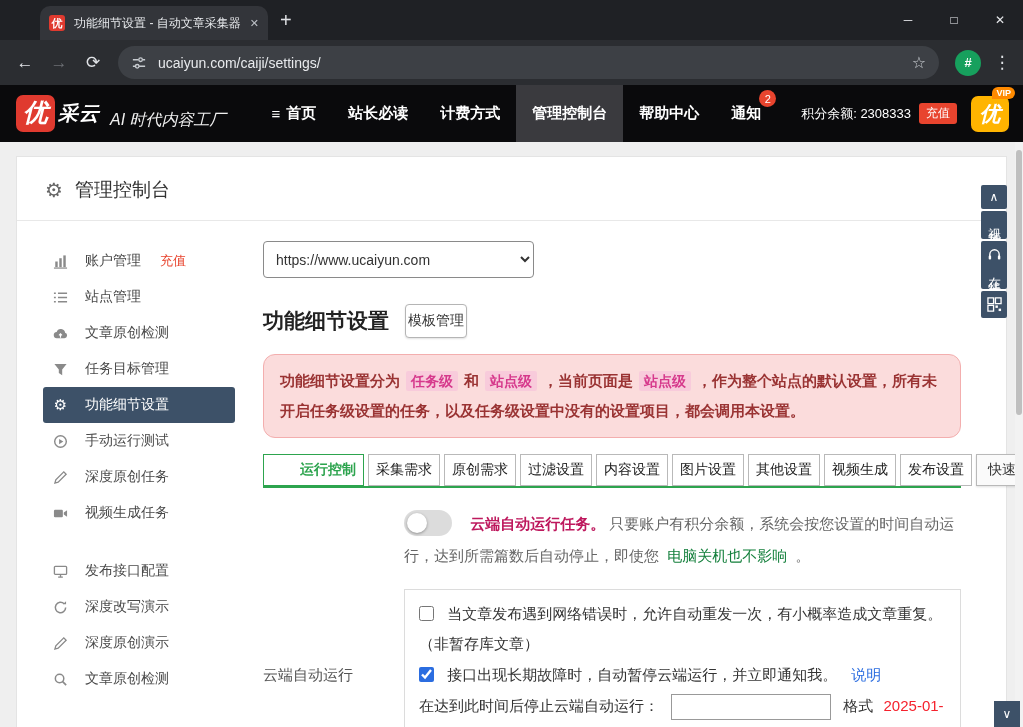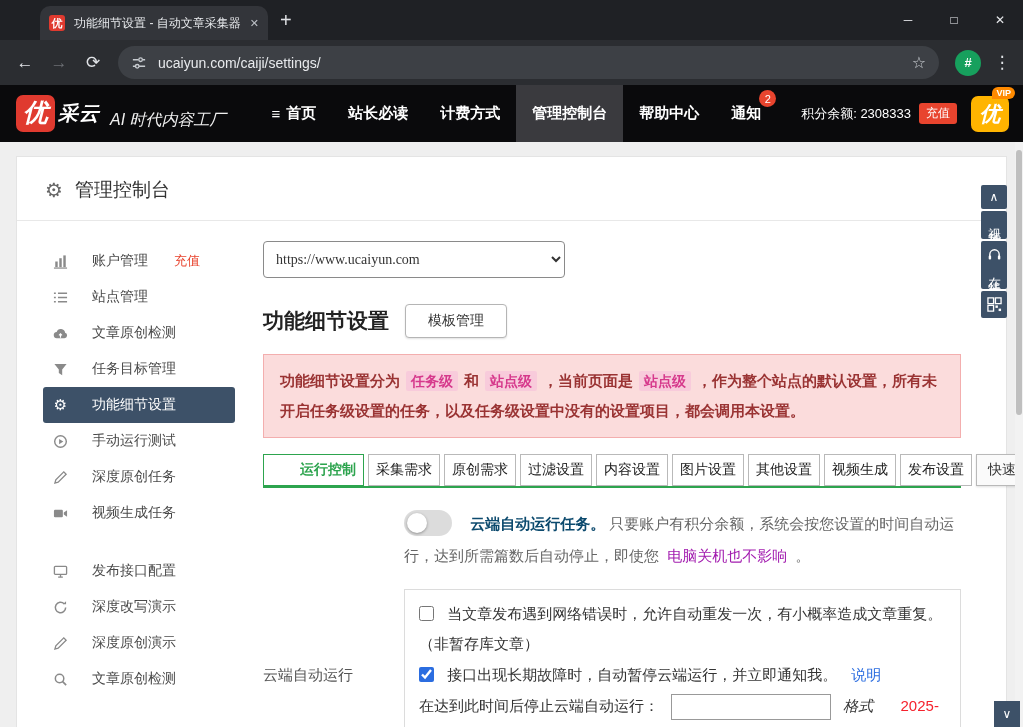--- a/index.html
+++ b/index.html
@@ -77,65 +77,65 @@
   
   .page { position:relative; height:585px; }
   .card { position:absolute; left:16px; right:16px; top:14px; bottom:-40px; background:#fff; border:1px solid #e4e4e4; }
   .card-header { display:flex; align-items:center; gap:12px; padding:20px 28px 17px; border-bottom:1px solid #e8e8e8; }
   .gear-lg { font-size:20px; color:#666; }
   .card-header h1 { font-size:19px; font-weight:normal; color:#333; }
   .card-body { display:flex; padding:14px 0 0 12px; }
 
   
   .sidebar { width:212px; flex-shrink:0; padding:8px 6px 0 14px; }
-  .side-item { display:flex; align-items:center; gap:24px; height:36px; padding:0 10px; font-size:14px; color:#4a4a4a; border-radius:3px; }
+  .side-item { display:flex; align-items:center; gap:17px; height:36px; padding:0 10px; font-size:14px; color:#4a4a4a; border-radius:3px; }
   .side-item .s-ico { width:15px; height:15px; color:#8a8a8a; flex-shrink:0; }
   .side-item .g-ico { font-size:15px; color:#8a8a8a; width:15px; text-align:center; flex-shrink:0; }
   .side-item.active { background:#3d5168; color:#fff; }
   .side-item.active .g-ico { color:#fff; }
   .suffix-red { color:#e8442e; font-size:13px; margin-left:2px; }
   .side-gap { height:22px; }
 
   
   .content { flex:1; padding:6px 45px 0 22px; min-width:0; }
   .site-select {
-    width:302px; height:37px; font-size:14px; color:#333; background:#fff;
+    width:271px; height:37px; font-size:14px; color:#333; background:#fff;
     border:1px solid #8a8a8a; border-radius:4px; padding:0 8px; margin-bottom:26px;
-    font-family:Liberation Serif, serif;
+    font-family:Liberation Sans, sans-serif;
   }
   .heading-row { display:flex; align-items:center; gap:16px; margin-bottom:16px; }
   .heading-row h2 { font-size:21px; font-weight:bold; color:#222; }
   .template-btn {
     font-size:14px; color:#333; background:#fff; border:1px solid #b5b5b5; border-radius:4px;
-    padding:7px 22px; box-shadow:0 1px 2px rgba(0,0,0,.12); font-family:inherit;
+    padding:7px 2px; box-shadow:0 1px 2px rgba(0,0,0,.12); font-family:inherit;
   }
   .alert {
-    background:#fbdcdc; border:1px solid #f3aeae; border-radius:0;
+    background:#fbdcdc; border:1px solid #f3aeae; border-radius:12px;
     padding:11px 16px; font-size:15px; font-weight:bold; color:#9a3333; line-height:2.0;
   }
   .alert-tag { color:#d6398c; background:#f8cbdb; padding:2px 5px; margin:0 6px; font-size:14px; border-radius:2px; }
 
   .tabs-row { display:flex; align-items:flex-end; gap:4px; margin-top:16px; border-bottom:2px solid #2da44e; }
   .tab-btn { border:1px solid #b9b9b9; background:#fff; color:#222; font-size:14px; padding:6px 7px; white-space:nowrap; }
   .tab-btn.active { color:#2da44e; font-weight:bold; border-color:#2da44e;padding-left:36px; }
   .quick-save { margin-left:auto; border:1px solid #b9b9b9; background:#fafafa; color:#333; font-size:14px; padding:6px 11px; box-shadow:0 1px 2px rgba(0,0,0,.12); white-space:nowrap; }
 
   .toggle-para { margin:20px 0 0 141px; font-size:15px; color:#666; line-height:2.15; }
   .pill { display:inline-block; width:48px; height:26px; background:#dcdcdc; border-radius:13px; position:relative; vertical-align:-7px; margin-right:14px; }
   .knob { position:absolute; left:3px; top:3px; width:20px; height:20px; background:#fff; border-radius:50%; box-shadow:0 1px 3px rgba(0,0,0,.35); }
-  .green-bold { color:#0c4a6e; font-weight:bold; }
-  .red-text { color:#a21caf; margin:0 4px; }
+  .green-bold { color:#be185d; font-weight:bold; }
+  .red-text { color:#15803d; margin:0 4px; }
 
   .setting-row { display:flex; margin-top:16px; }
   .setting-label { width:141px; flex-shrink:0; font-size:15px; color:#555; display:flex; align-items:center; }
   .setting-box { flex:1; border:1px solid #dcdcdc; padding:9px 14px; font-size:15px; color:#333; line-height:2.05; min-width:0; }
   .check-line input[type=checkbox] { width:15px; height:15px; accent-color:#2b6de0; vertical-align:-2px; margin-right:9px; }
   .link { color:#2b6de0; text-decoration:none; margin-left:10px; }
   .stop-input { width:160px; height:26px; border:1px solid #999; margin:0 8px; vertical-align:middle; }
-  .fmt { margin-right:23px;font-style:italic; }
+  .fmt { margin-right:6px; }
   .date-red { color:#f5222d; }
 
   
   .float-bar { position:absolute; right:16px; top:43px; width:26px; display:flex; flex-direction:column; gap:2px; z-index:6; }
   .float-seg {
     background:#3d5168; color:#fff; border-radius:2px;
     display:flex; flex-direction:column; align-items:center; padding:6px 0; gap:5px; font-size:13px;
   }
   .v-text { writing-mode:vertical-rl; text-orientation:upright; letter-spacing:4px; font-size:13px; }
   .seg-chevron { font-size:12px; padding:5px 0; }

